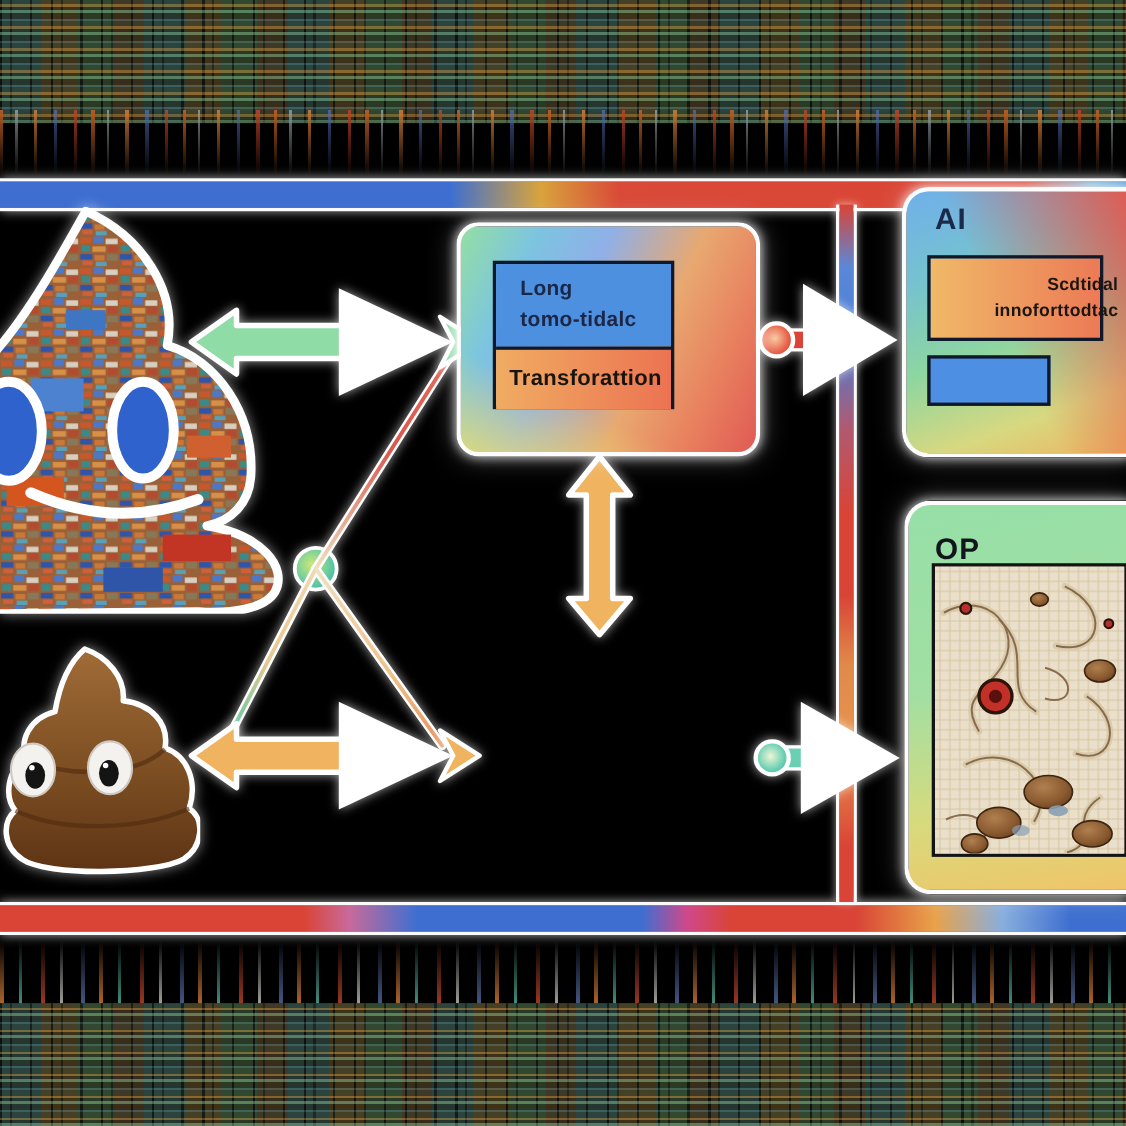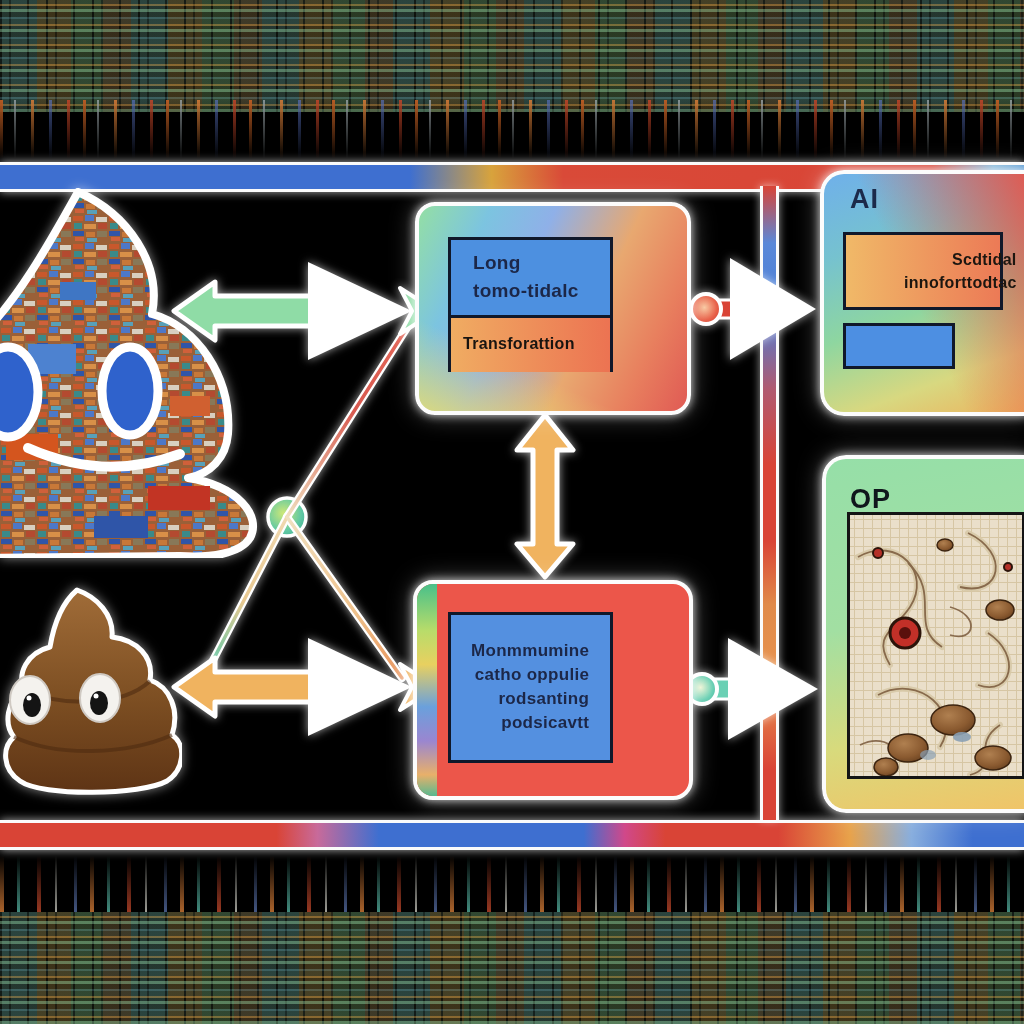--- a/index.html
+++ b/index.html
@@ -238,36 +238,25 @@
     <polygon points="46,6 136,57 46,108" fill="#ffffff"></polygon>
   </svg>
 
   <div id="box-top" class="abs node">
     <div id="tb-inner" class="abs inner-rect">
       <div id="tb-blue" class="abs">
         <div class="abs node-text" style="left:22px;top:10px;">Long</div>
         <div class="abs node-text" style="left:22px;top:38px;">tomo-tidalc</div>
       </div>
       <div id="tb-orange" class="abs">
-        <div class="abs node-text dark-text" style="left:12px;top:13px;font-size:16px;">Transforattion</div>
+        <div class="abs node-text dark-text" style="left:12px;top:13px;font-size:20px;">Transforattion</div>
       </div>
     </div>
   </div>
 
-  <div id="box-bottom" class="abs node">
-    <div class="abs rainbow-strip"></div>
-    <div id="mb-inner" class="abs inner-rect">
-      <div class="abs node-text" style="left:20px;top:24px;font-size:17px;line-height:24px;">
-        <div>Monmmumine</div>
-        <div>catho oppulie</div>
-        <div>rodsanting</div>
-        <div>podsicavtt</div>
-      </div>
-    </div>
-  </div>
 
   <div id="panel-ai" class="abs node">
     <div class="abs panel-title" style="left:26px;top:10px;color:#1c2a4a;">AI</div>
     <div id="ai-card" class="abs inner-rect">
       <div class="abs card-text" style="left:26px;top:13px;margin-left:32px;">
         <div>Scdtidal</div>
         <div>innoforttodtac</div>
       </div>
     </div>
     <div id="ai-blue" class="abs inner-rect"></div>

